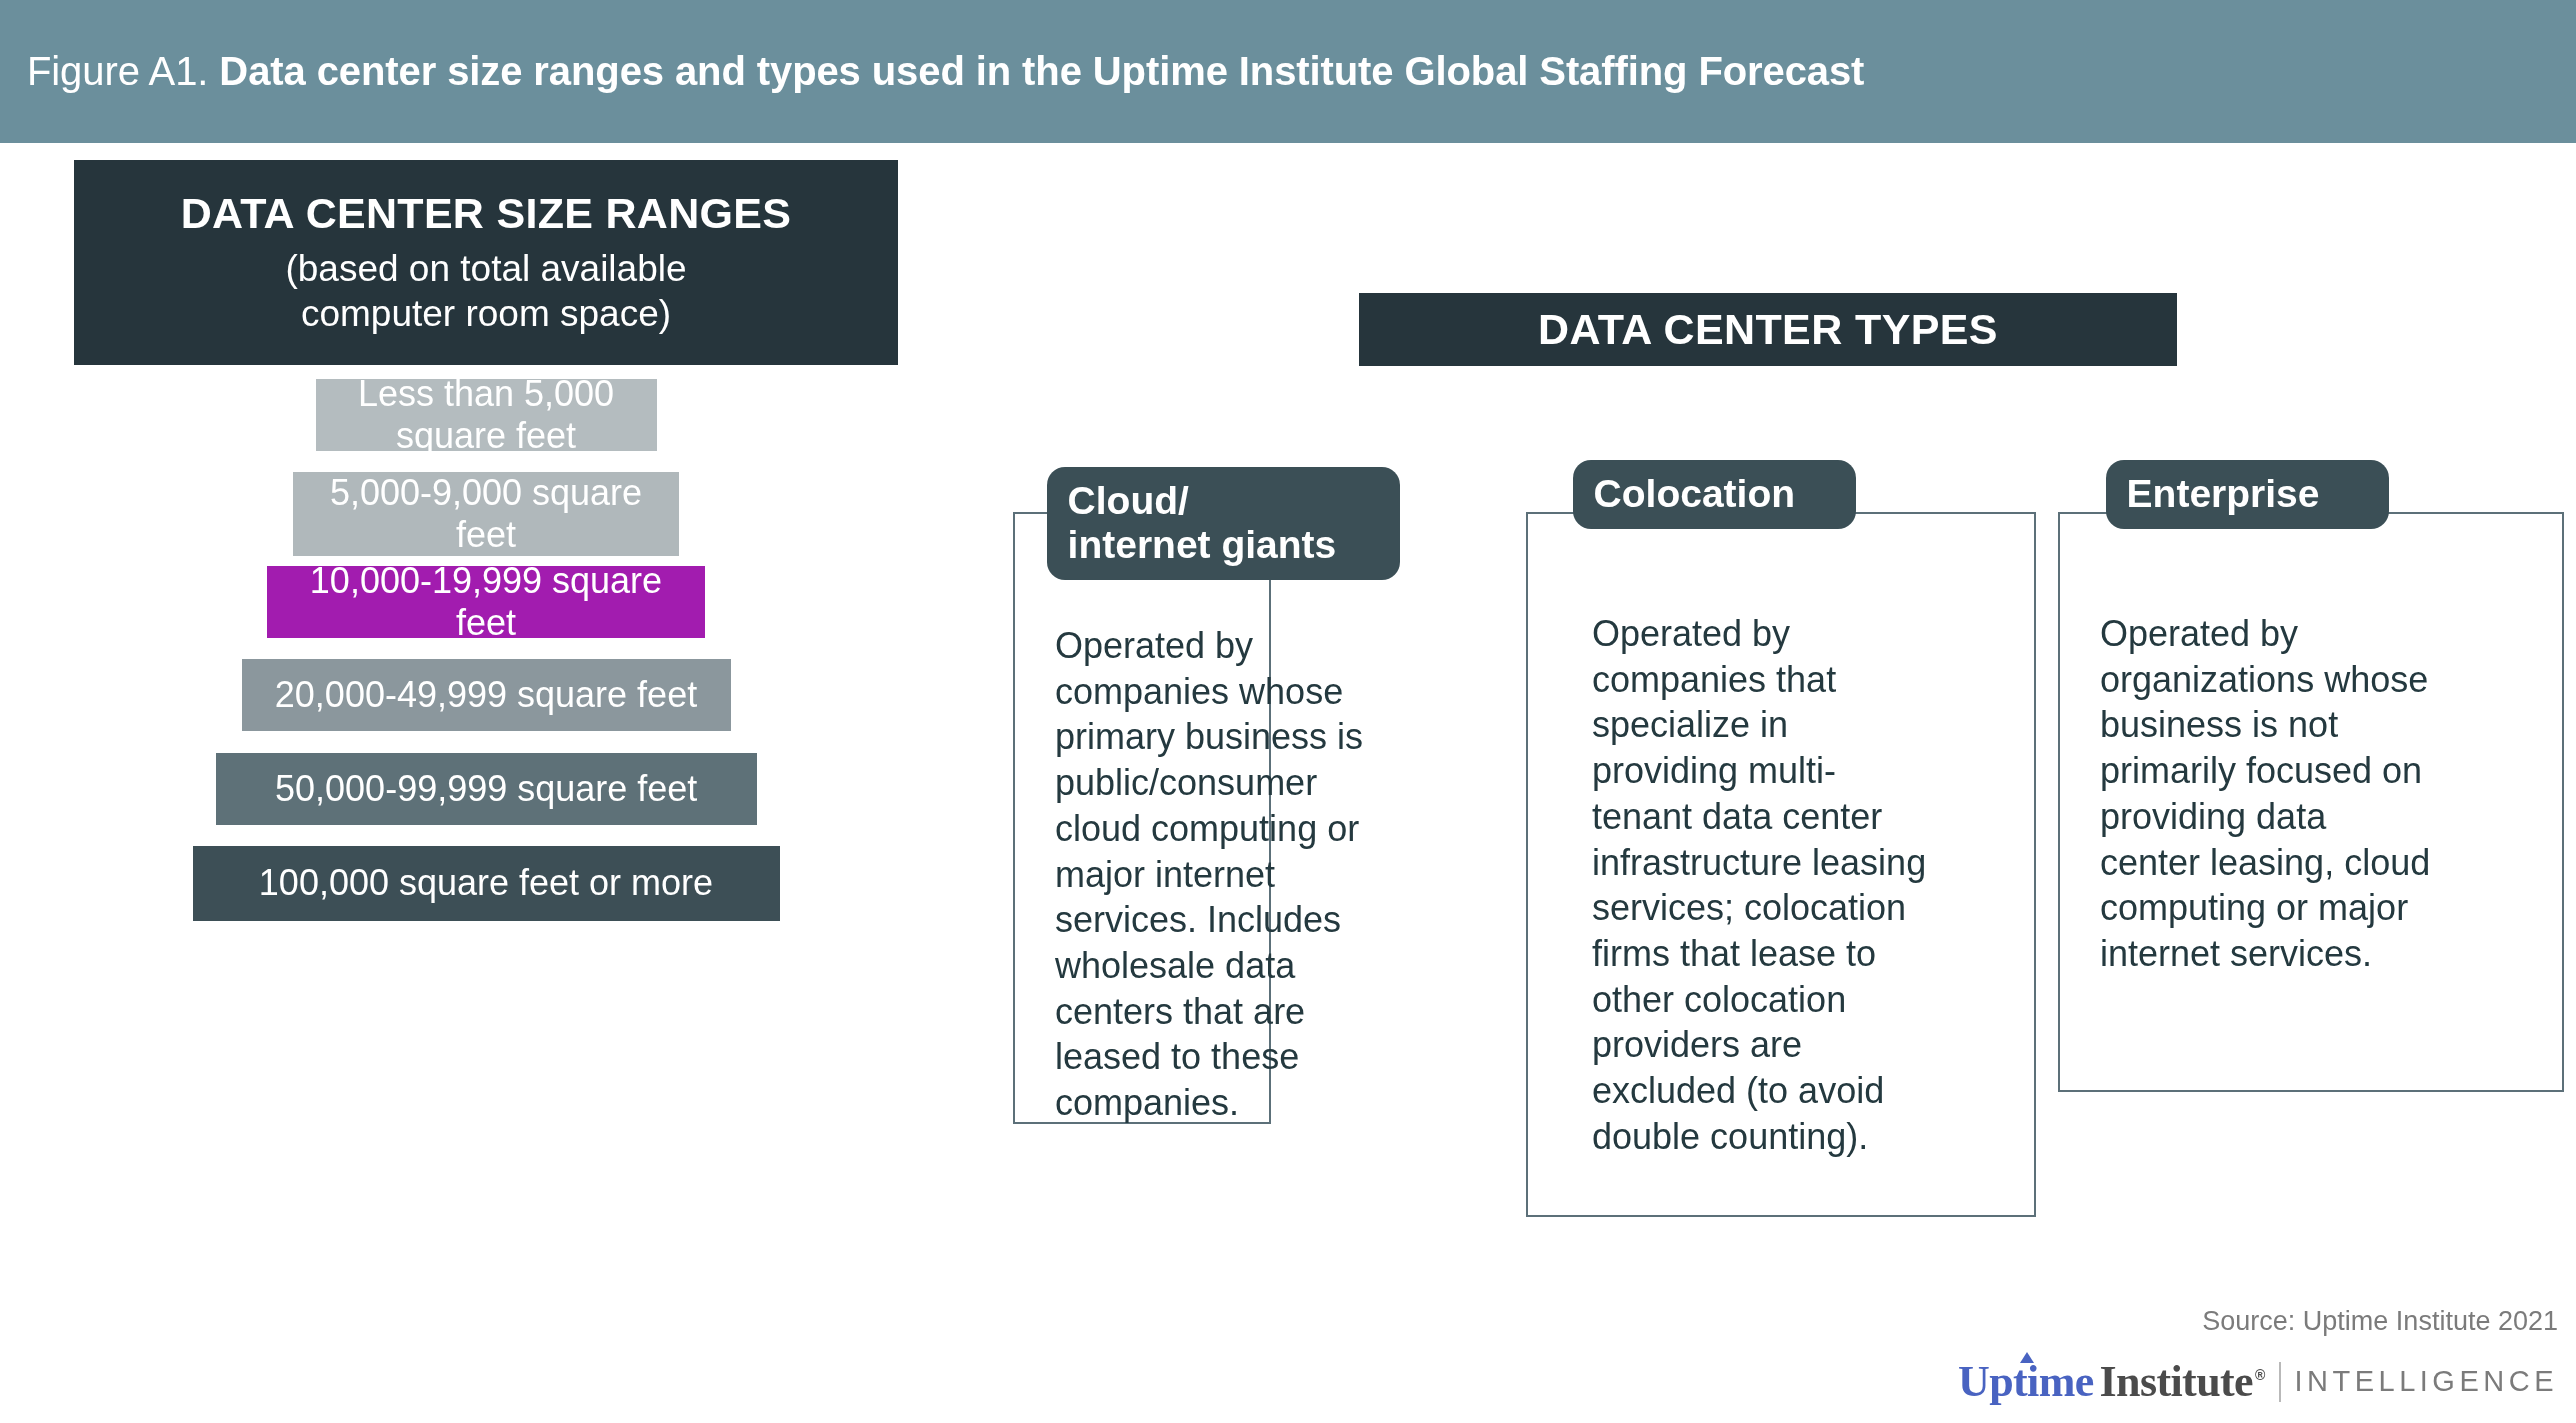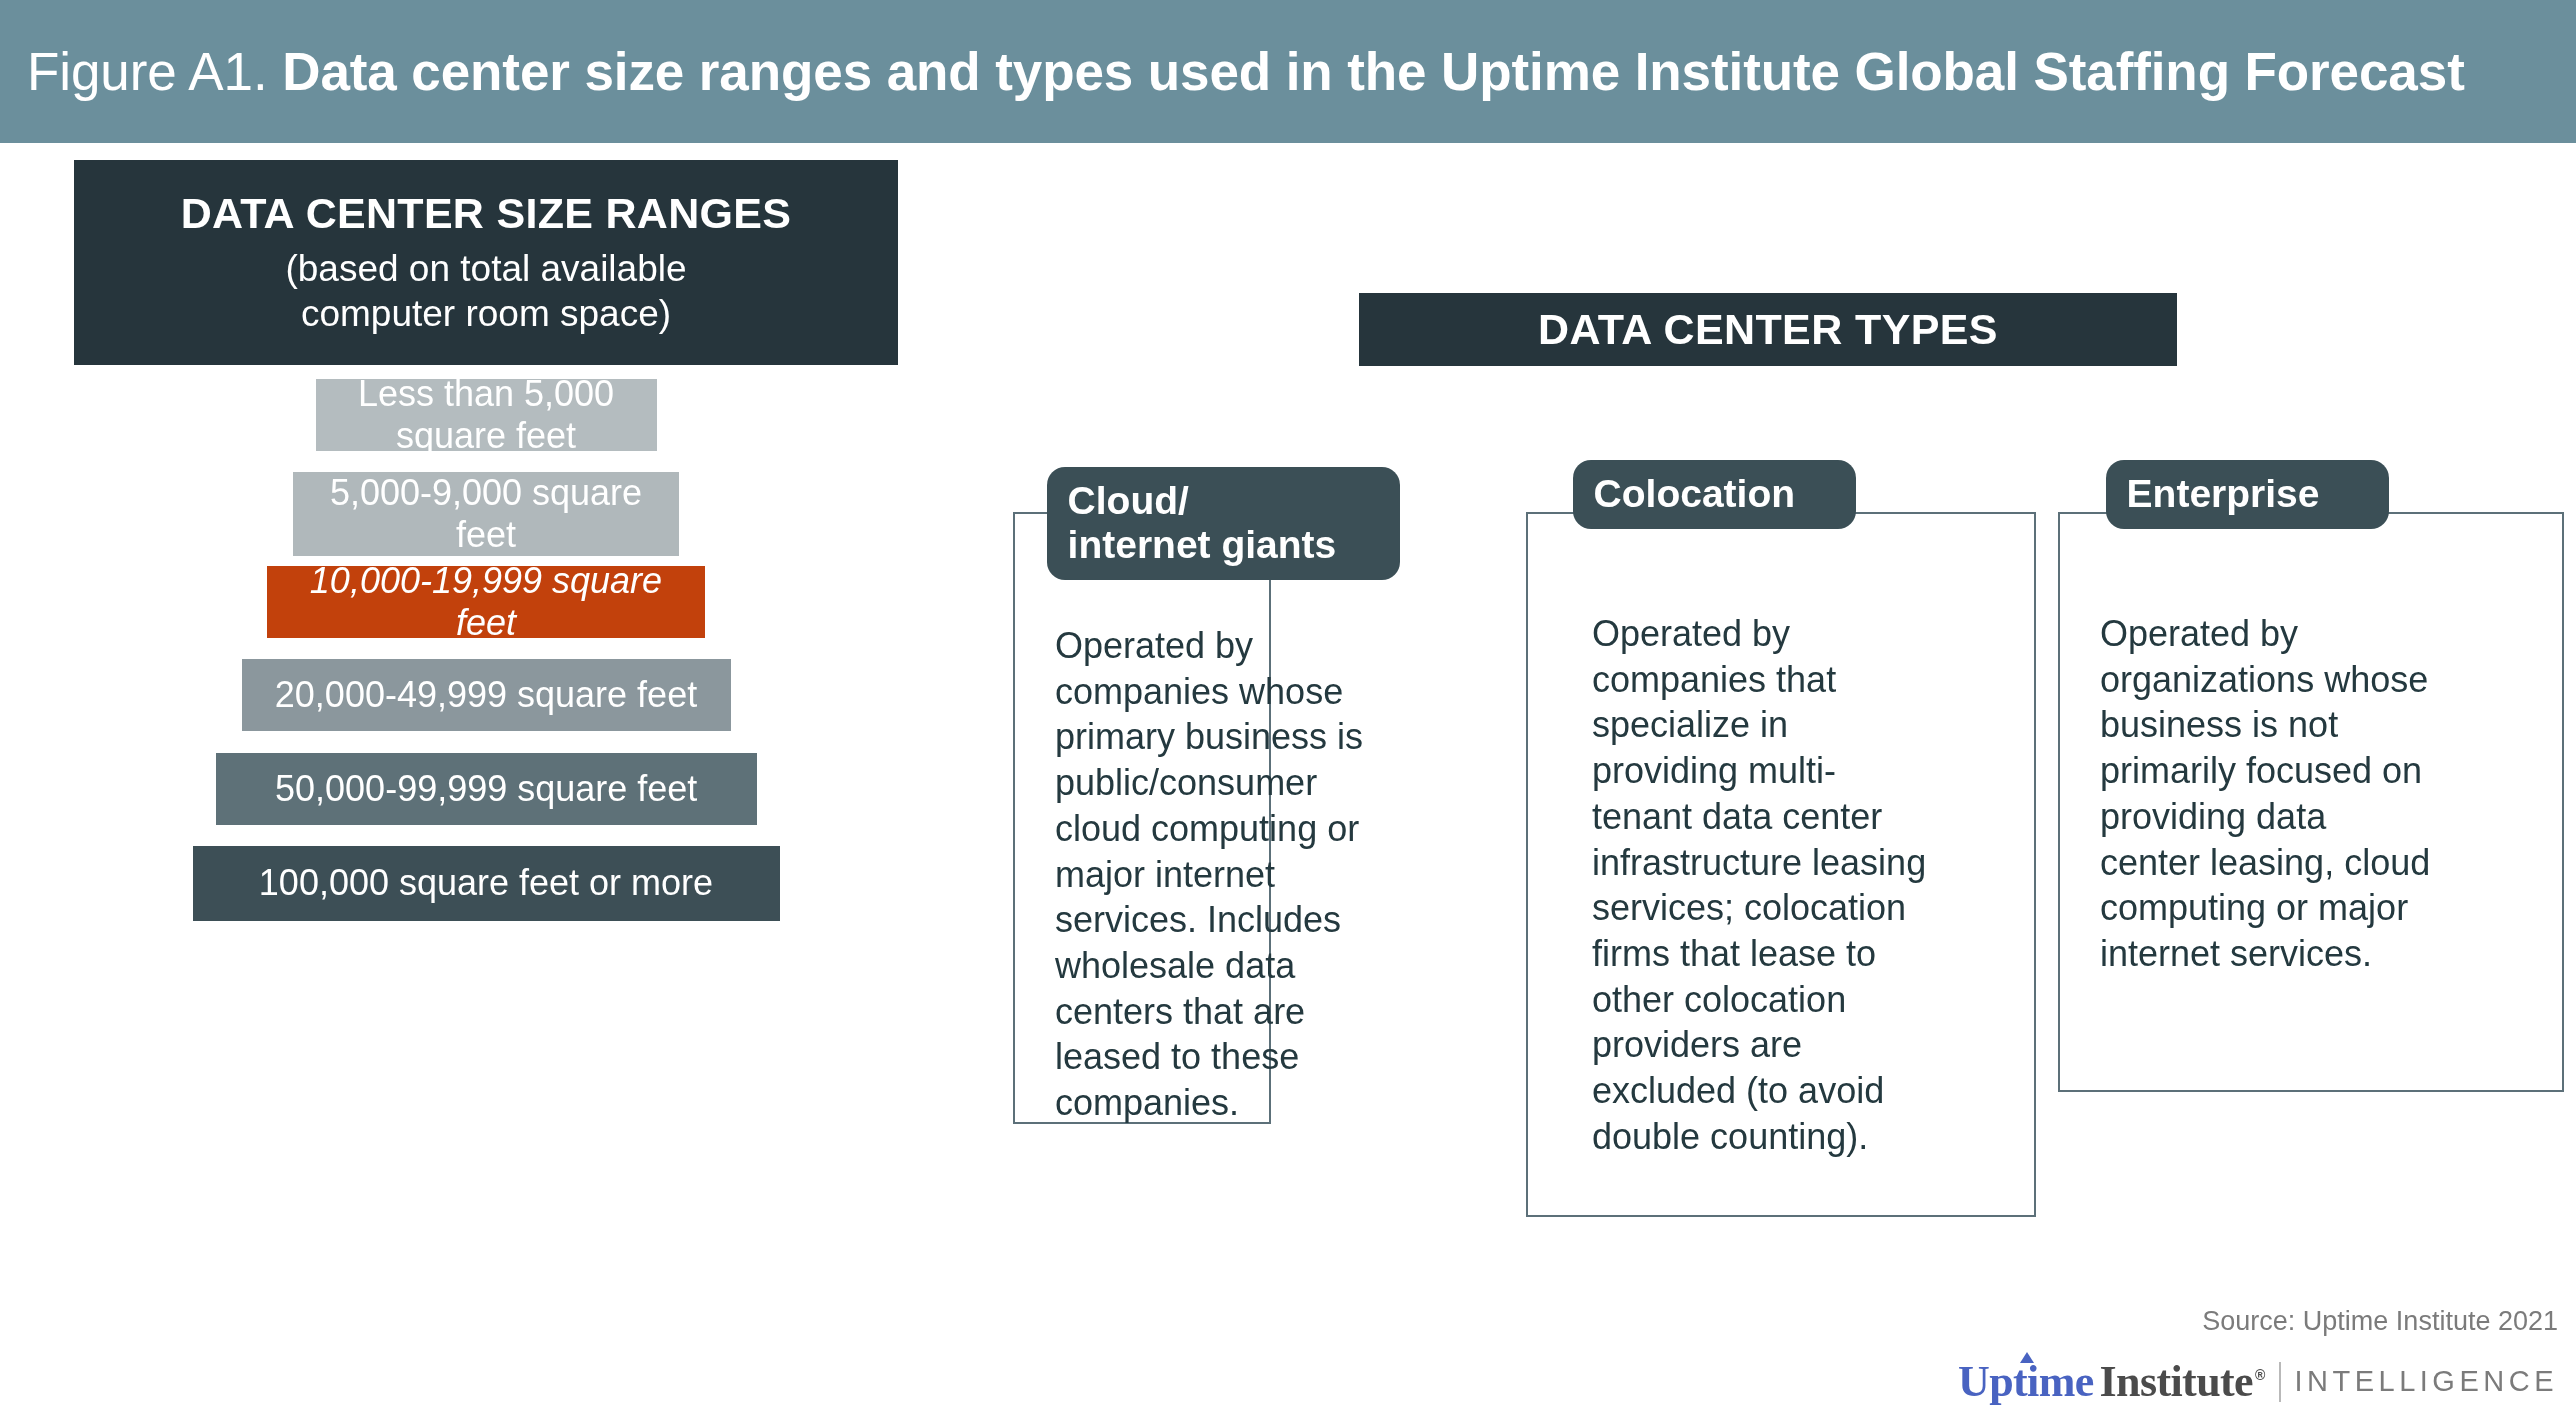--- a/index.html
+++ b/index.html
@@ -14,21 +14,21 @@
 
   
   #header-bar{
     position:absolute;left:0;top:0;width:2576px;height:143px;
     background:#6b8f9c;
     display:flex;align-items:center;
   }
   #header-title{
     margin-left:27px;
     color:#ffffff;
-    font-size:53px;
+    font-size:40px;
     letter-spacing:-0.1px;
     white-space:nowrap;
     font-weight:400;
   }
   #header-title .bold{font-weight:700;}
 
   
   #sizes-panel{
     position:absolute;left:74px;top:160px;width:824px;height:205px;
     background:#26353c;
@@ -174,21 +174,21 @@
       <div class="pyramid-bar" style="width: 341px; height: 72px; background: rgb(180, 188, 191);">
         <span>Less than 5,000 square feet</span>
       </div>
     </div>
     <div class="pyramid-row" style="top: 93px;">
       <div class="pyramid-bar" style="width: 386px; height: 84px; background: rgb(176, 184, 187);">
         <span>5,000-9,000 square feet</span>
       </div>
     </div>
     <div class="pyramid-row" style="top: 187px;">
-      <div class="pyramid-bar" style="width: 438px; height: 72px; background: #c2410c; font-style: italic;">
+      <div class="pyramid-bar" style="width: 438px; height: 72px; background: #a21caf;">
         <span>10,000-19,999 square feet</span>
       </div>
     </div>
     <div class="pyramid-row" style="top: 280px;">
       <div class="pyramid-bar" style="width: 489px; height: 72px; background: rgb(139, 151, 157);">
         <span>20,000-49,999 square feet</span>
       </div>
     </div>
     <div class="pyramid-row" style="top: 374px;">
       <div class="pyramid-bar" style="width: 541px; height: 72px; background: rgb(94, 113, 120); padding-left: 12px;">

